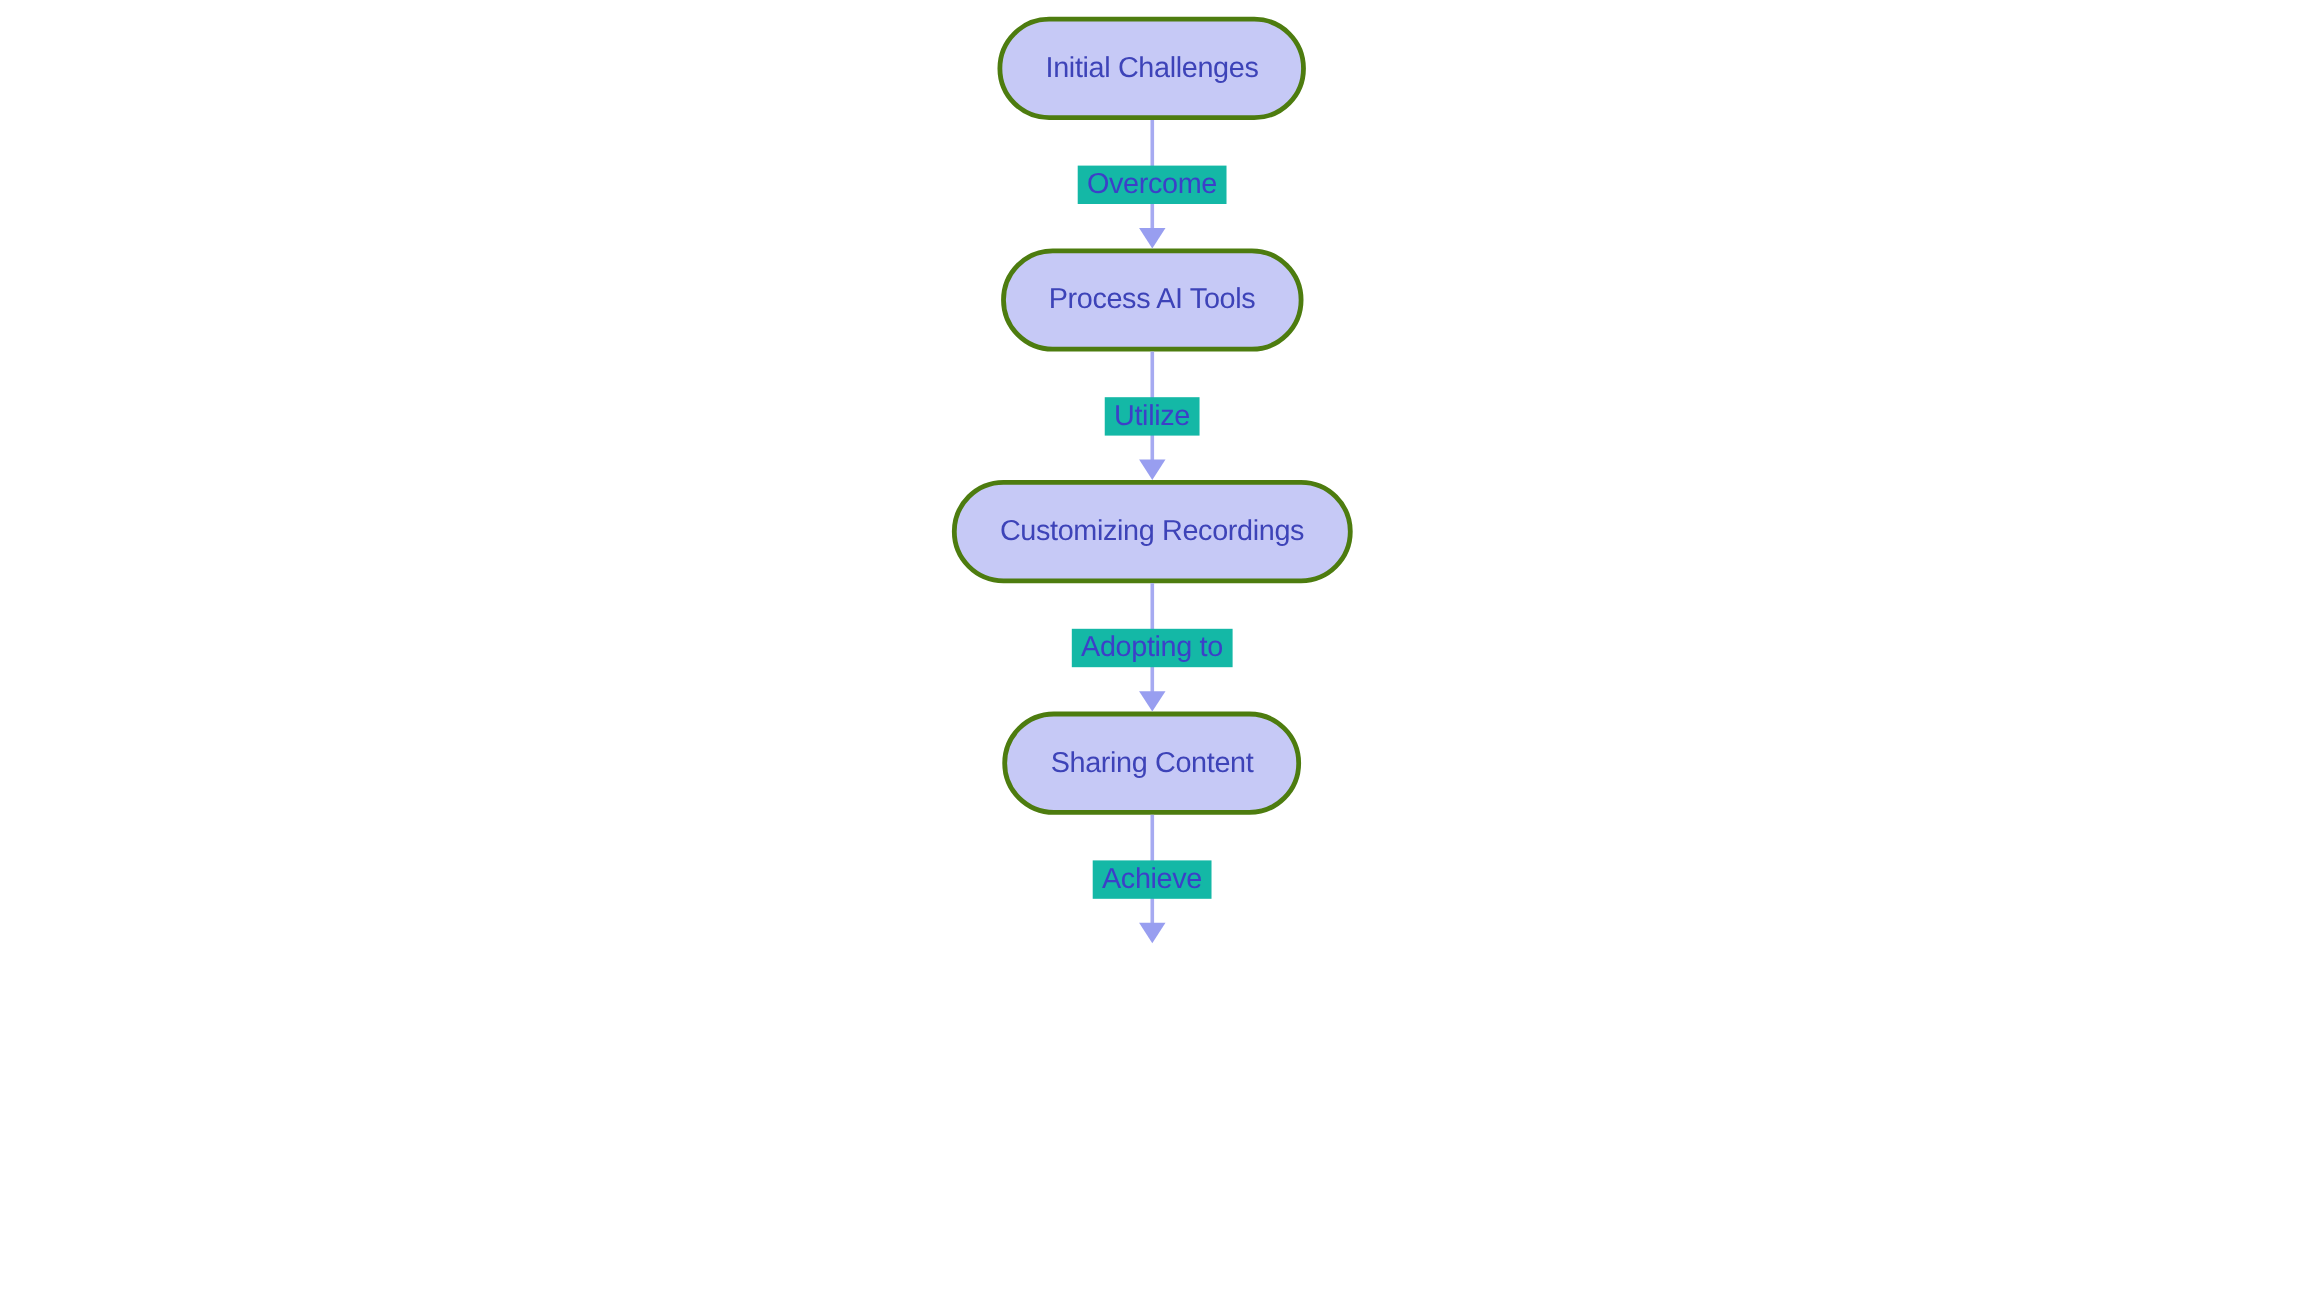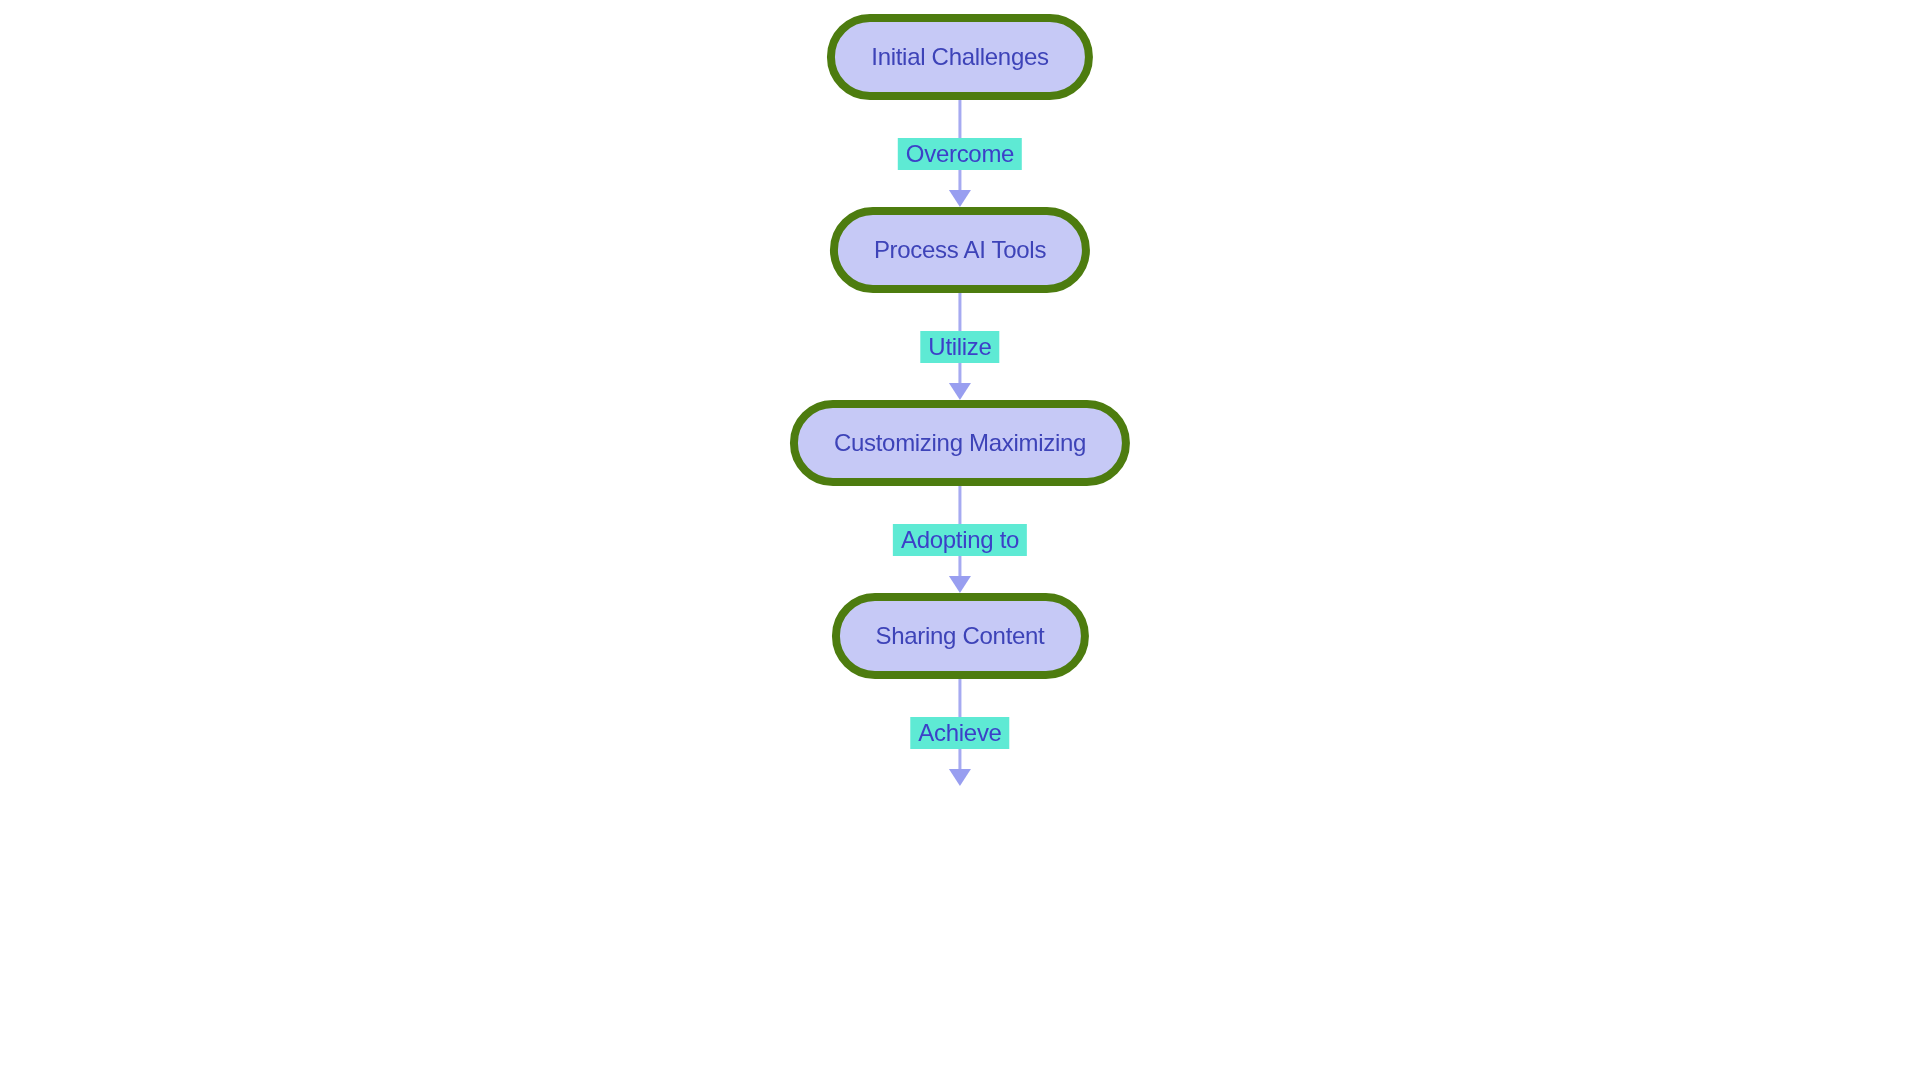--- a/index.html
+++ b/index.html
@@ -22,21 +22,21 @@
     transform: translateX(-50%);
     display: flex;
     flex-direction: column;
     align-items: center;
   }
   .node {
     height: 86px;
     box-sizing: border-box;
     border-radius: 43px;
     background: #c6c9f6;
-    border: 8px solid #4d7c0f;
+    border: 4px solid #4d7c0f;
     display: flex;
     align-items: center;
     justify-content: center;
     padding: 0 36px;
     white-space: nowrap;
     flex: 0 0 auto;
   }
   .node-label {
     color: #3d43b8;
     font-size: 24px;
@@ -66,21 +66,21 @@
     height: 0;
     border-left: 11px solid transparent;
     border-right: 11px solid transparent;
     border-top: 17px solid #989ef0;
   }
   .edge-label {
     position: absolute;
     top: 50%;
     left: 50%;
     transform: translate(-50%, -50%);
-    background: #5eead4;
+    background: #14b8a6;
     padding: 2px 8px;
     color: #3c40c8;
     font-size: 24px;
     white-space: nowrap;
     letter-spacing: -0.3px;
   }
 </style>
 </head>
 <body>
 
@@ -101,21 +101,21 @@
       <span class="node-label">Process AI Tools</span>
     </div>
 
     <div class="connector">
       <div class="edge-line"></div>
       <div class="arrowhead"></div>
       <span class="edge-label">Utilize</span>
     </div>
 
     <div class="node">
-      <span class="node-label">Customizing Maximizing</span>
+      <span class="node-label">Customizing Recordings</span>
     </div>
 
     <div class="connector">
       <div class="edge-line"></div>
       <div class="arrowhead"></div>
       <span class="edge-label">Adopting to</span>
     </div>
 
 
 

